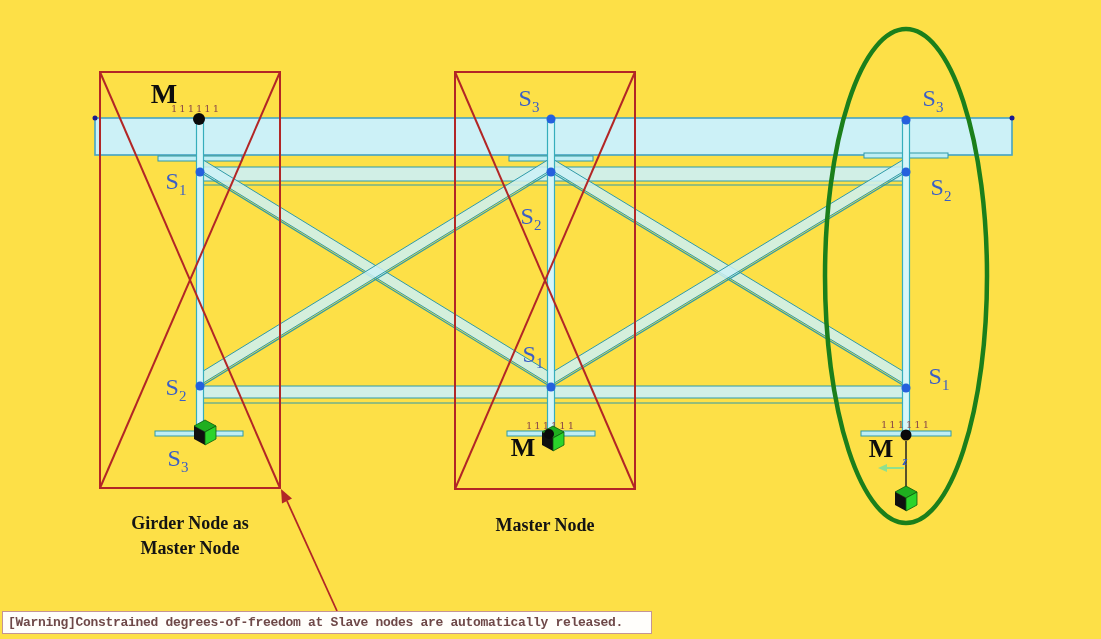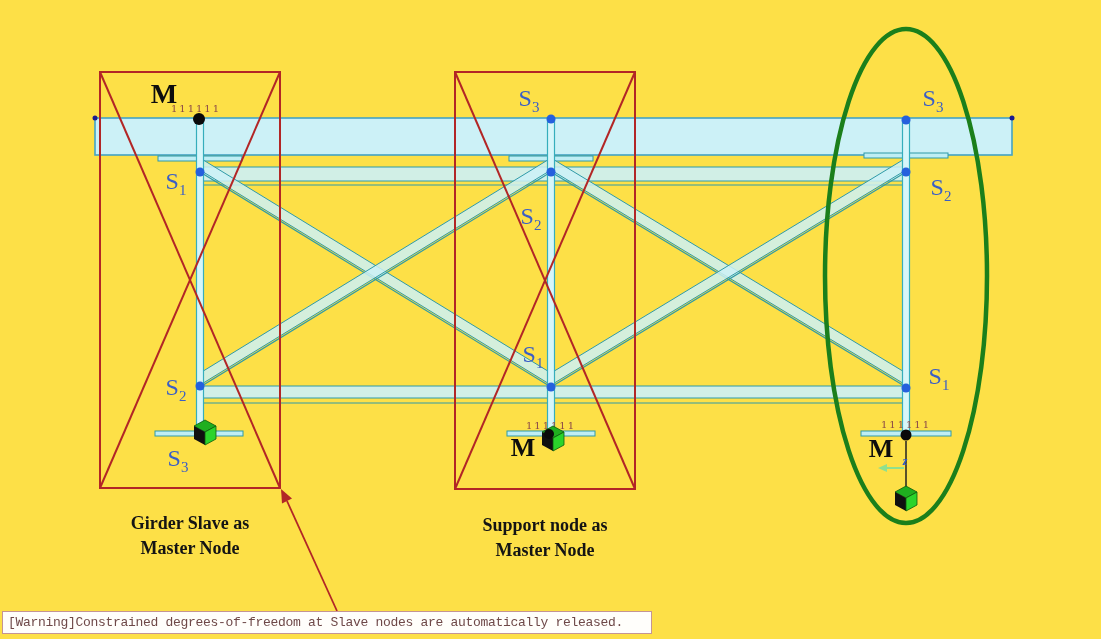--- a/index.html
+++ b/index.html
@@ -18,21 +18,21 @@
     font-weight:bold;font-size:18px;color:#141414;line-height:25px;
   }
   .caption span{display:block;}
   .axis-z{font-weight:bold;font-style:italic;font-size:12px;color:#2c56cc;}
   .warning-box{
     position:absolute;left:2px;top:611px;width:648px;height:21px;
     border:1px solid #c49494;background:#fffefb;display:flex;align-items:center;
   }
   .warning-box span{
     font-family:"Liberation Mono",monospace;font-size:13px;color:#6e4848;
-    padding-left:5px;letter-spacing:-0.3px;white-space:nowrap;
+    padding-left:5px;letter-spacing:-0.3px;white-space:nowrap;font-weight:bold;
   }
 </style>
 </head>
 <body>
 
 <div class="stage">
 
 <svg width="1101" height="639" viewBox="0 0 1101 639">
 
   <rect x="95" y="118" width="917" height="37" fill="#ccf1f7" stroke="#44a3c4" stroke-width="1.6"></rect>
@@ -119,30 +119,29 @@
   <polygon points="281,489 292,498.5 282,503.5" fill="#b22626"></polygon>
 
   <ellipse cx="906" cy="276" rx="81" ry="247" fill="none" stroke="#1b7f1b" stroke-width="4.5"></ellipse>
 </svg>
 
 <div class="lbl mlabel-big" style="left:164px;top:97px"><span>M</span><sub></sub></div>
 <div class="lbl slabel" style="left:176px;top:181px"><span>S</span><sub>1</sub></div>
 <div class="lbl slabel" style="left:176px;top:387px"><span>S</span><sub>2</sub></div>
 <div class="lbl slabel" style="left:178px;top:458px"><span>S</span><sub>3</sub></div>
 <div class="caption" style="left:190px;top:511px">
-  <span>Girder Slave as</span>
+  <span>Girder Node as</span>
   <span>Master Node</span>
 </div>
 
 <div class="lbl slabel" style="left:529px;top:98px"><span>S</span><sub>3</sub></div>
 <div class="lbl slabel" style="left:531px;top:216px"><span>S</span><sub>2</sub></div>
 <div class="lbl slabel" style="left:533px;top:354px"><span>S</span><sub>1</sub></div>
 <div class="lbl mlabel" style="left:523px;top:451px"><span>M</span><sub></sub></div>
 <div class="caption" style="left:545px;top:513px">
-  <span>Support node as</span>
   <span>Master Node</span>
 </div>
 
 <div class="lbl slabel" style="left:933px;top:98px"><span>S</span><sub>3</sub></div>
 <div class="lbl slabel" style="left:941px;top:187px"><span>S</span><sub>2</sub></div>
 <div class="lbl slabel" style="left:939px;top:376px"><span>S</span><sub>1</sub></div>
 <div class="lbl mlabel" style="left:881px;top:452px"><span>M</span><sub></sub></div>
 <div class="lbl axis-z" style="left:905px;top:461px"><span>z</span></div>
 
 <div class="warning-box">

